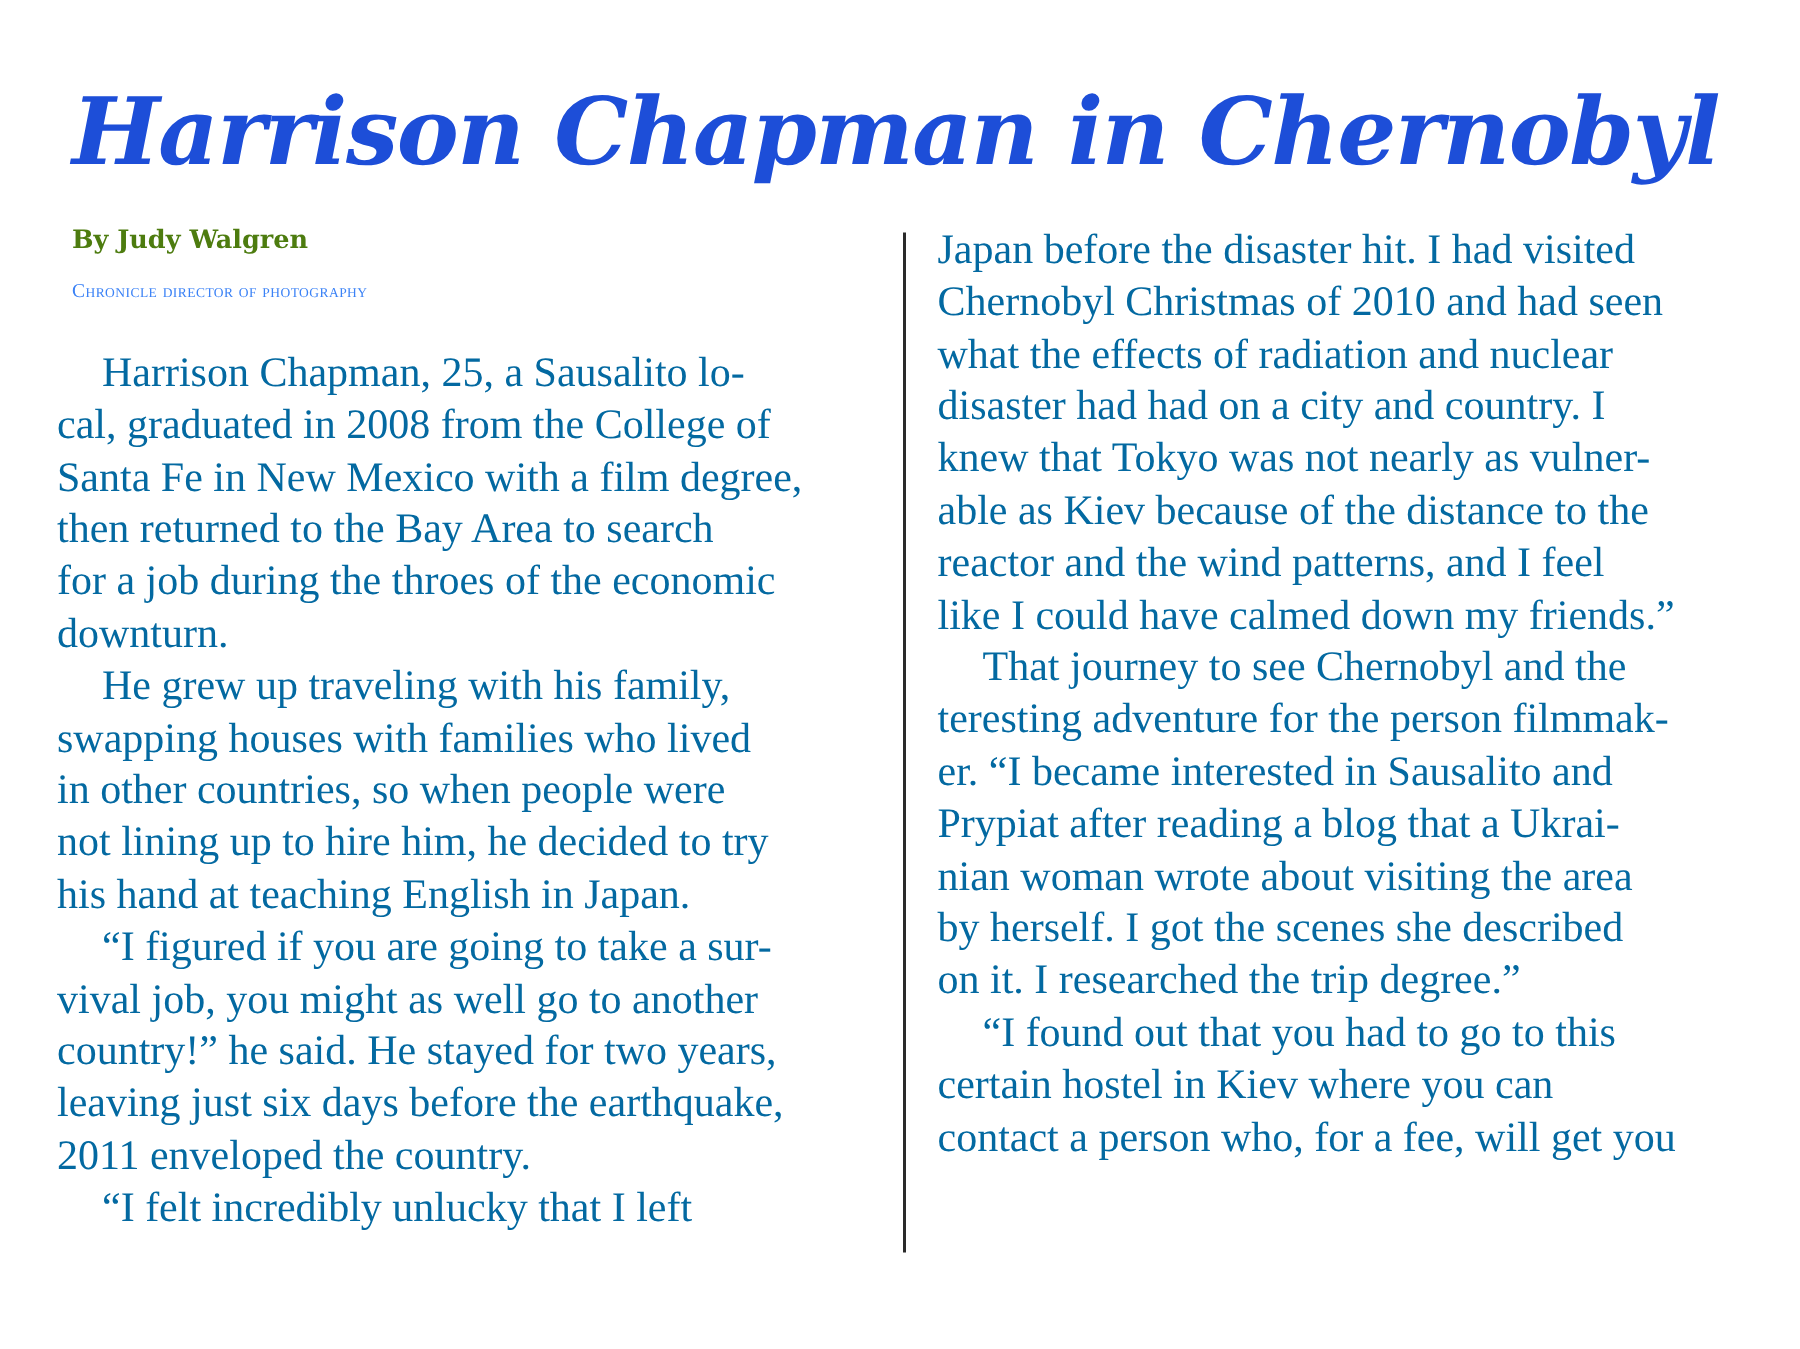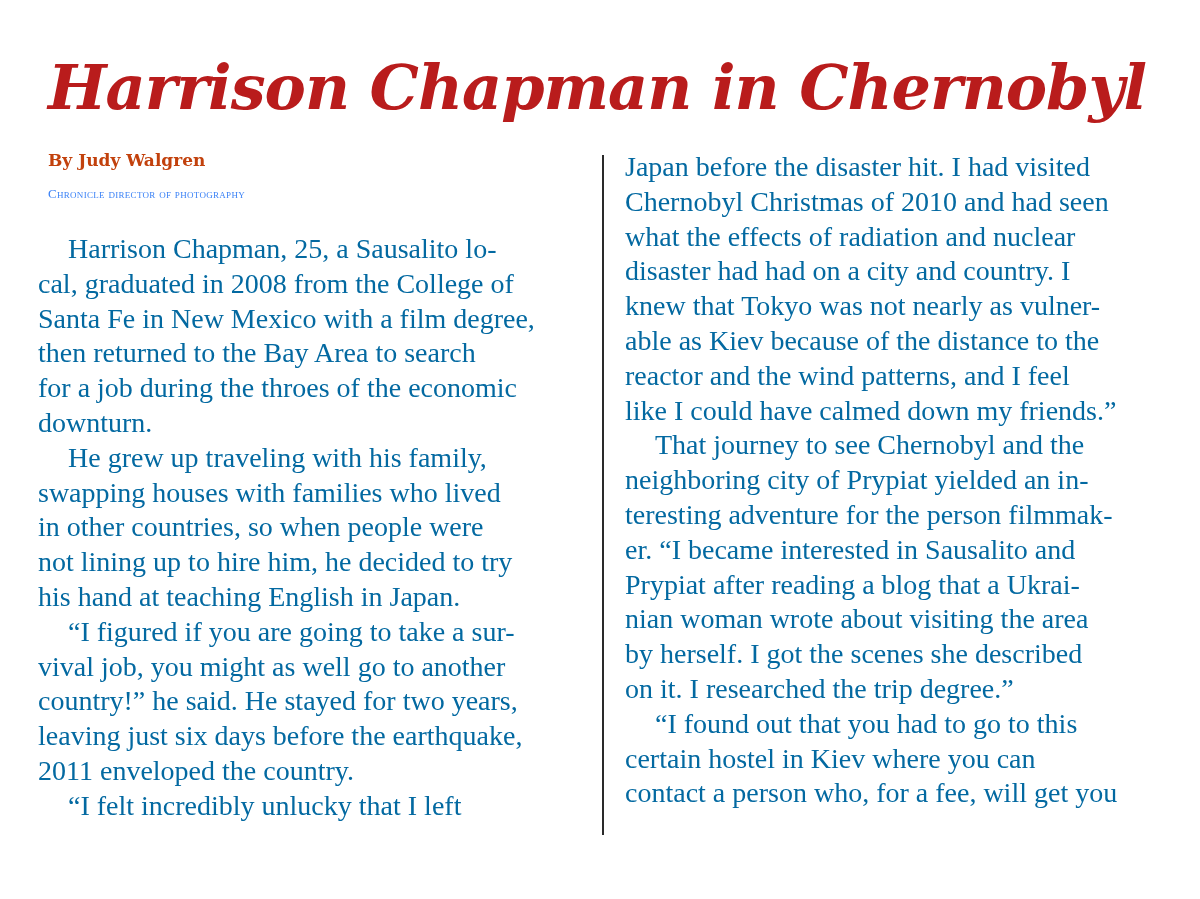--- a/index.html
+++ b/index.html
@@ -19,32 +19,32 @@
       position: absolute;
       left: 48px;
       top: 52px;
       margin: 0;
       font-family: "DejaVu Serif", "Liberation Serif", serif;
       font-style: italic;
       font-weight: bold;
       font-size: 62px;
       line-height: 72px;
       letter-spacing: -1px;
-      color: #b91c1c;
+      color: #1d4ed8;
       white-space: nowrap;
     }
     .byline {
       position: absolute;
       left: 48px;
       top: 149px;
       font-family: "DejaVu Serif", "Liberation Serif", serif;
       font-weight: bold;
       font-size: 17px;
       line-height: 22px;
-      color: #c2410c;
+      color: #4d7c0f;
     }
     .byline-title {
       position: absolute;
       left: 48px;
       top: 183px;
       font-family: "Liberation Serif", "DejaVu Serif", serif;
       font-variant: small-caps;
       font-size: 13px;
       line-height: 22px;
       letter-spacing: 0.3px;
@@ -117,21 +117,20 @@
 <div class="column col-right">
   <span class="line">Japan before the disaster hit. I had visited</span>
   <span class="line">Chernobyl Christmas of 2010 and had seen</span>
   <span class="line">what the effects of radiation and nuclear</span>
   <span class="line">disaster had had on a city and country. I</span>
   <span class="line">knew that Tokyo was not nearly as vulner-</span>
   <span class="line">able as Kiev because of the distance to the</span>
   <span class="line">reactor and the wind patterns, and I feel</span>
   <span class="line">like I could have calmed down my friends.”</span>
   <span class="line indent">That journey to see Chernobyl and the</span>
-  <span class="line">neighboring city of Prypiat yielded an in-</span>
   <span class="line">teresting adventure for the person filmmak-</span>
   <span class="line">er. “I became interested in Sausalito and</span>
   <span class="line">Prypiat after reading a blog that a Ukrai-</span>
   <span class="line">nian woman wrote about visiting the area</span>
   <span class="line">by herself. I got the scenes she described</span>
   <span class="line">on it. I researched the trip degree.”</span>
   <span class="line indent">“I found out that you had to go to this</span>
   <span class="line">certain hostel in Kiev where you can</span>
   <span class="line">contact a person who, for a fee, will get you</span>
 </div>

